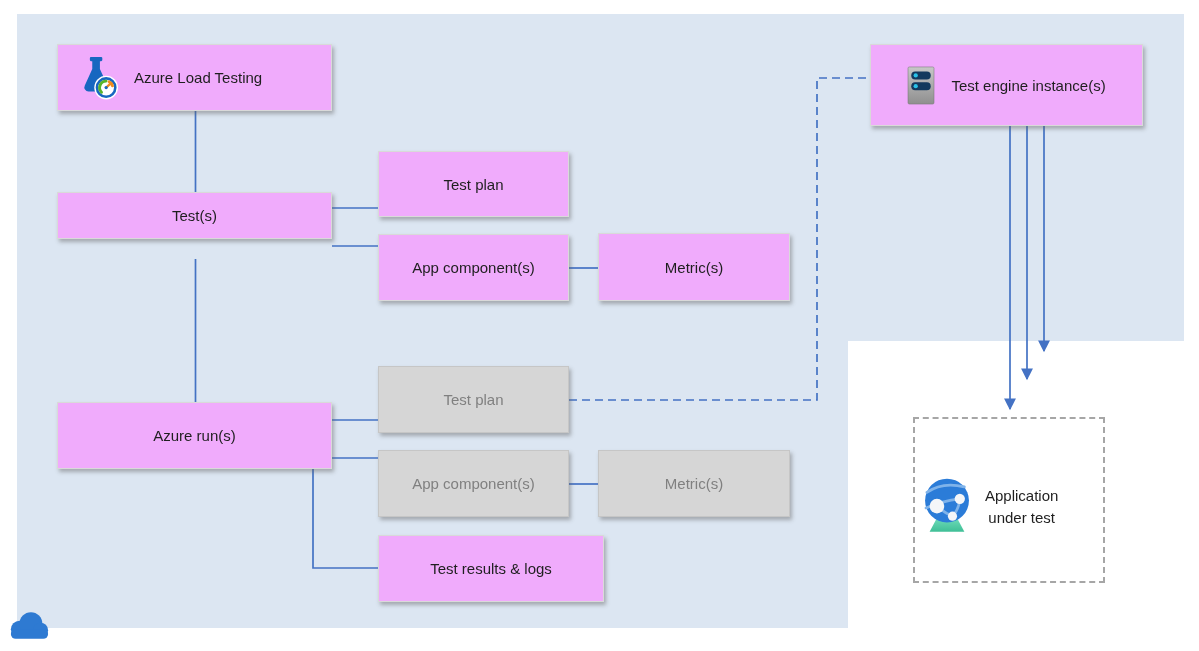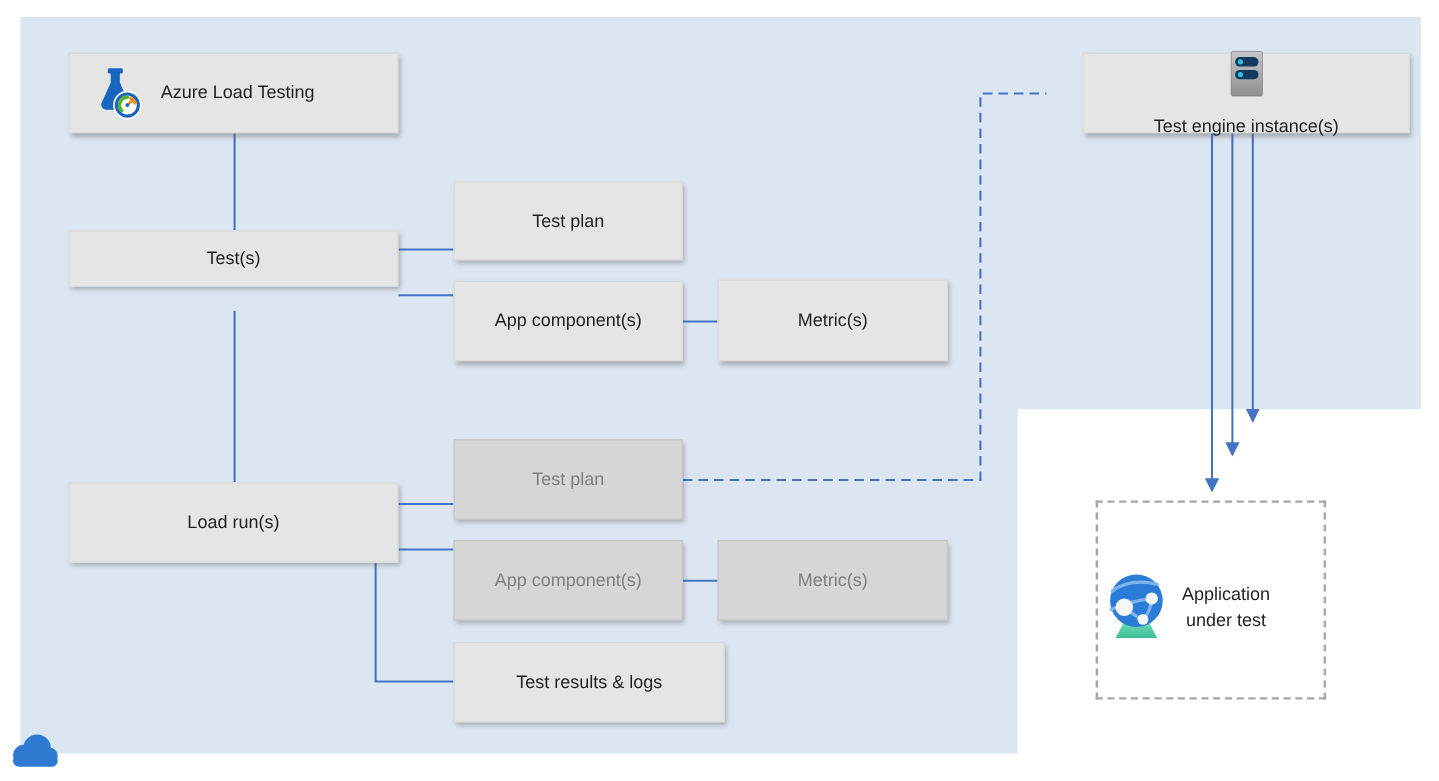--- a/index.html
+++ b/index.html
@@ -7,28 +7,28 @@
   #canvas{position:relative;width:1199px;height:651px;background:#ffffff;overflow:hidden;}
 
   
   .panel{position:absolute;left:17px;top:14px;width:1167px;height:614px;background:#dce6f2;}
   .cutout{position:absolute;left:848px;top:341px;width:351px;height:310px;background:#ffffff;}
 
   
   #wires{position:absolute;left:0;top:0;width:1199px;height:651px;pointer-events:none;}
 
   
-  .box{position:absolute;background:#e5e5e5;border:1px solid #d9d9d9;
+  .box{position:absolute;background:#f0abfc;border:1px solid #d9d9d9;
        box-shadow:2px 3px 4px rgba(96,96,96,.45);
        display:flex;align-items:center;justify-content:center;
        font-size:15px;color:#1f1f1f;box-sizing:border-box;}
   .box.gray{background:#d6d6d6;border-color:#c6c6c6;color:#808080;}
 
   #b-azure   {left:57px; top:44px; width:275px;height:67px;justify-content:flex-start;padding-left:20px;gap:16px;}
-  #b-engine  {left:902px;top:44px; width:273px;height:67px;gap:16px;flex-direction:column;}
+  #b-engine  {left:870px;top:44px; width:273px;height:82px;gap:16px;}
   #b-tests   {left:57px; top:192px;width:275px;height:47px;}
   #b-testplan{left:378px;top:151px;width:191px;height:66px;}
   #b-appcomp {left:378px;top:234px;width:191px;height:67px;}
   #b-metrics {left:598px;top:233px;width:192px;height:68px;}
   #b-testruns{left:57px; top:402px;width:275px;height:67px;}
   #b-testplan2{left:378px;top:366px;width:191px;height:67px;}
   #b-appcomp2{left:378px;top:450px;width:191px;height:67px;}
   #b-metrics2{left:598px;top:450px;width:192px;height:67px;}
   #b-results {left:378px;top:535px;width:226px;height:67px;}
 
@@ -118,21 +118,21 @@
 
   <div class="box" id="b-appcomp">
     <span>App component(s)</span>
   </div>
 
   <div class="box" id="b-metrics">
     <span>Metric(s)</span>
   </div>
 
   <div class="box" id="b-testruns">
-    <span>Load run(s)</span>
+    <span>Azure run(s)</span>
   </div>
 
   <div class="box gray" id="b-testplan2">
     <span>Test plan</span>
   </div>
 
   <div class="box gray" id="b-appcomp2">
     <span>App component(s)</span>
   </div>
 

